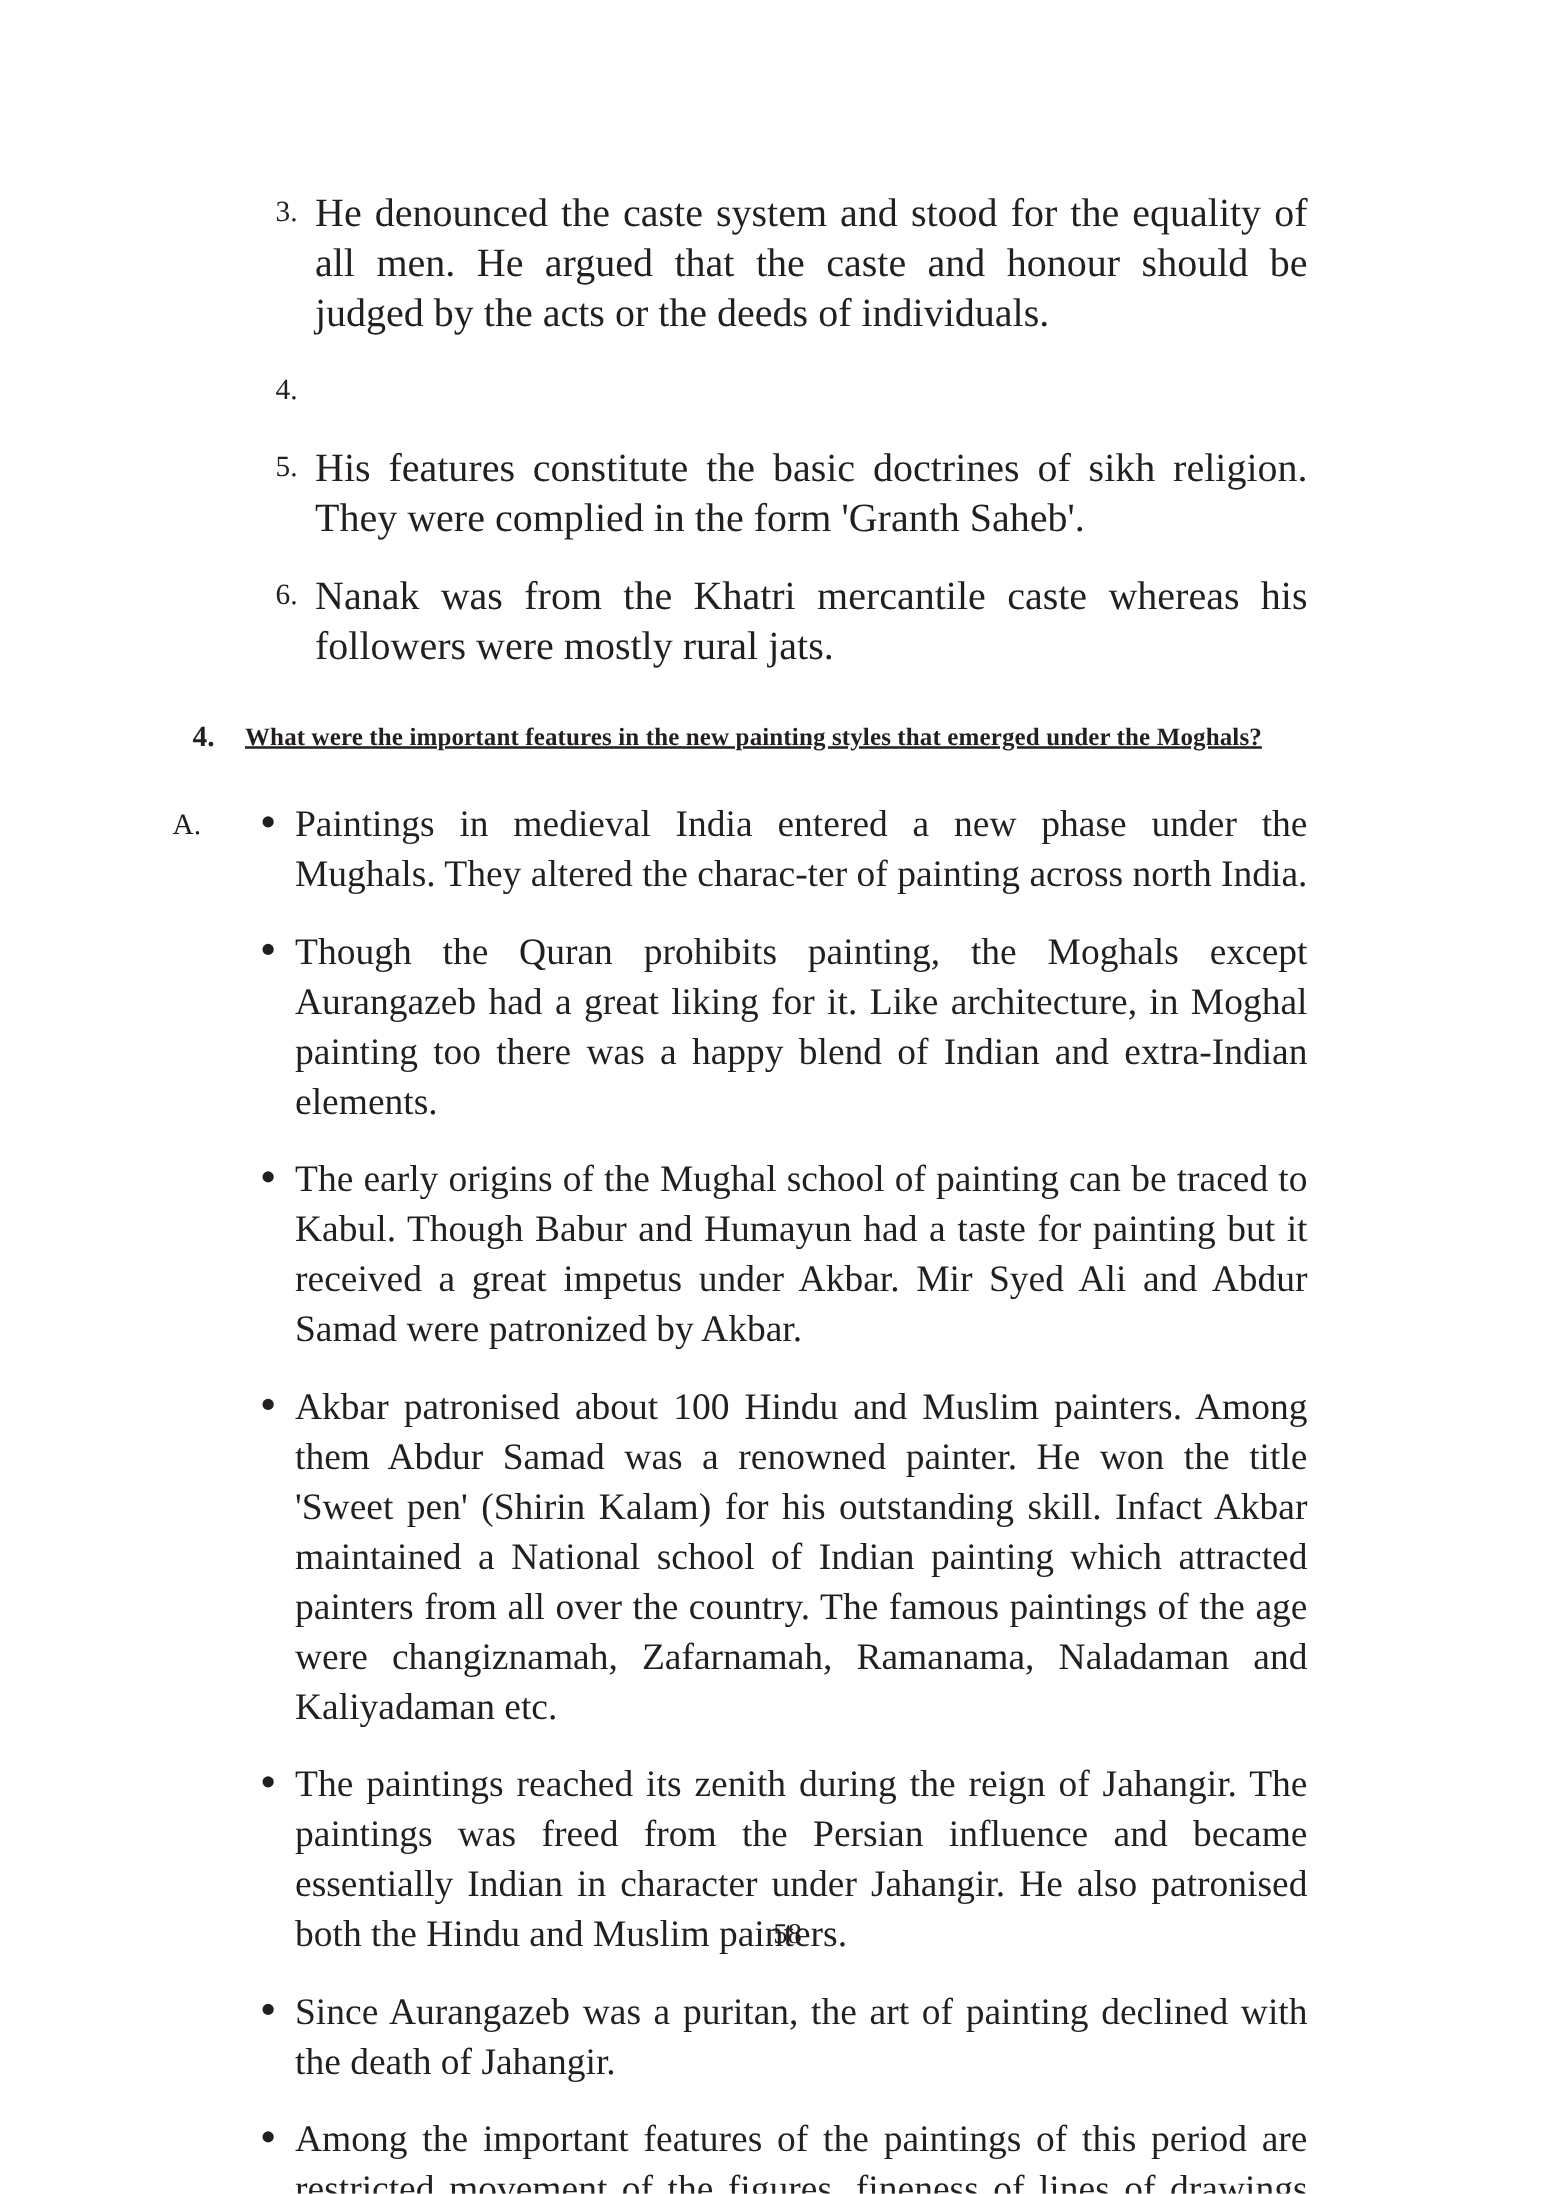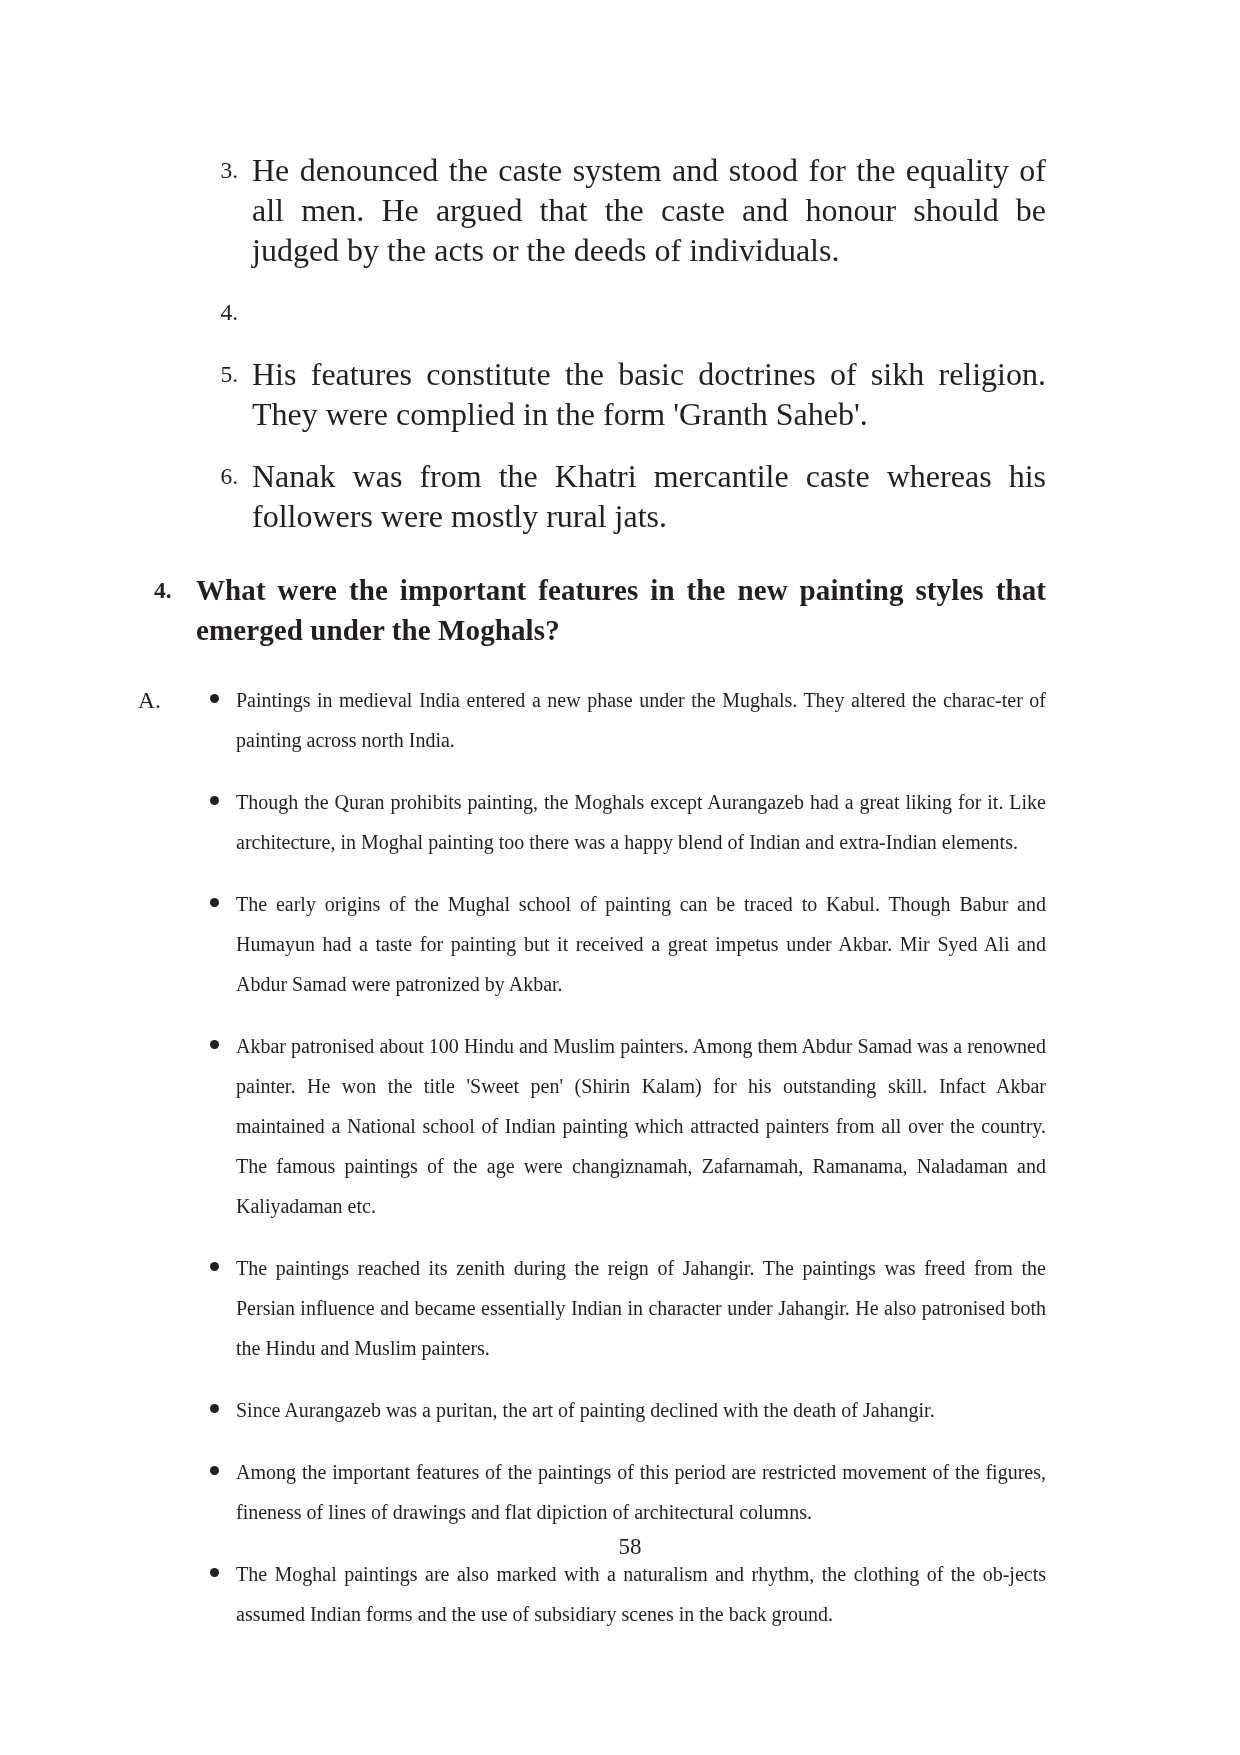--- a/index.html
+++ b/index.html
@@ -73,26 +73,27 @@
     flex: 0 0 42px;
     width: 42px;
     font-size: 23.5px;
     font-weight: bold;
     line-height: 40px;
     text-align: left;
   }
 
   .question-text {
     flex: 1 1 auto;
-    font-size: 29px;
+    font-size: 20px;
     font-weight: bold;
     line-height: 40px;
     text-align: justify;
     text-justify: inter-word;
     letter-spacing: 0.1px;
+    text-decoration: underline;
   }
 
   
   .answer-wrap {
     position: relative;
     padding-left: 72px;
   }
 
   .answer-marker {
     position: absolute;
@@ -129,21 +130,21 @@
     height: 9px;
     background: #231f20;
     border-radius: 50%;
     vertical-align: middle;
     position: relative;
     top: -3px;
   }
 
   .bullet-text {
     flex: 1 1 auto;
-    font-size: 20px;
+    font-size: 30px;
     line-height: 40px;
     text-align: justify;
     text-justify: inter-word;
   }
 
   .bullet-item:last-child {
     margin-bottom: 0;
   }
 
   

